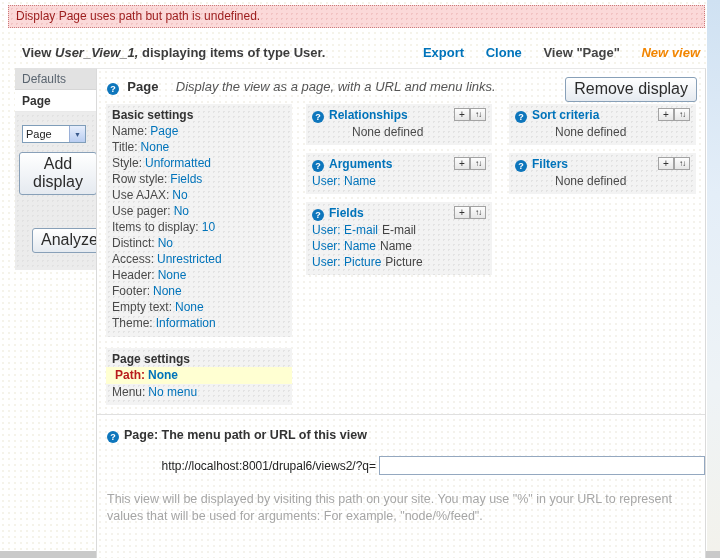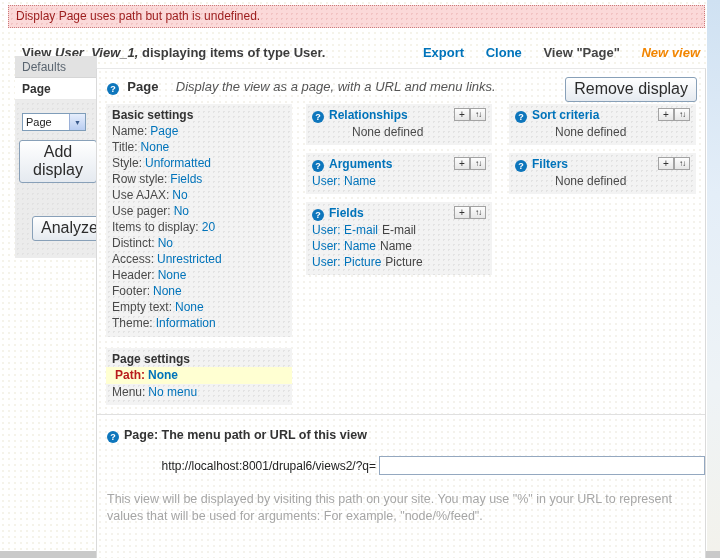--- a/index.html
+++ b/index.html
@@ -26,21 +26,21 @@
 
   
   .view-header { position:absolute; left:22px; top:45px; font-weight:bold; font-size:13px; color:#3c3c3c; }
   .view-header .vname { font-style:italic; }
   .header-links { position:absolute; right:20px; top:45px; font-size:13px; font-weight:bold; white-space:nowrap; }
   .header-links a { margin-left:18px; }
   .hl-plain { color:#444; margin-left:18px; }
   .hl-new { color:#f28500; font-style:italic; margin-left:18px; }
 
   
-  .sidebar { position:absolute; left:15px; top:56px; width:82px; height:202px;
+  .sidebar { position:absolute; left:15px; top:68px; width:82px; height:202px;
     background-color:#ececec; }
   .tab { height:22px; line-height:22px; padding-left:7px; font-size:12px; cursor:pointer; }
   .tab-inactive { color:#5a6570; background:#e2e2e2; border-bottom:1px solid #d6d6d6; }
   .tab-active { color:#333; background:#fff; font-weight:bold; border-bottom:1px solid #e9e9e9; }
 
   .xp-select { width:64px; height:18px; margin:13px 0 0 7px; border:1px solid #7f9db9; background:#fff;
     display:flex; align-items:center; justify-content:space-between; padding-left:3px; font-size:11px; color:#222; cursor:pointer; }
   .xp-arrow { width:16px; height:16px; background:linear-gradient(#e6eefc,#b9cdf1); border-left:1px solid #9ab0d8;
     color:#3a5a8c; font-size:7px; display:flex; align-items:center; justify-content:center; }
 
@@ -166,21 +166,21 @@
 
           <div class="setting">
             <span class="lbl">Use AJAX:</span><a href="#">No</a>
           </div>
 
           <div class="setting">
             <span class="lbl">Use pager:</span><a href="#">No</a>
           </div>
 
           <div class="setting">
-            <span class="lbl">Items to display:</span><a href="#">20</a>
+            <span class="lbl">Items to display:</span><a href="#">10</a>
           </div>
 
           <div class="setting">
             <span class="lbl">Distinct:</span><a href="#">No</a>
           </div>
 
           <div class="setting">
             <span class="lbl">Access:</span><a href="#">Unrestricted</a>
           </div>
 

